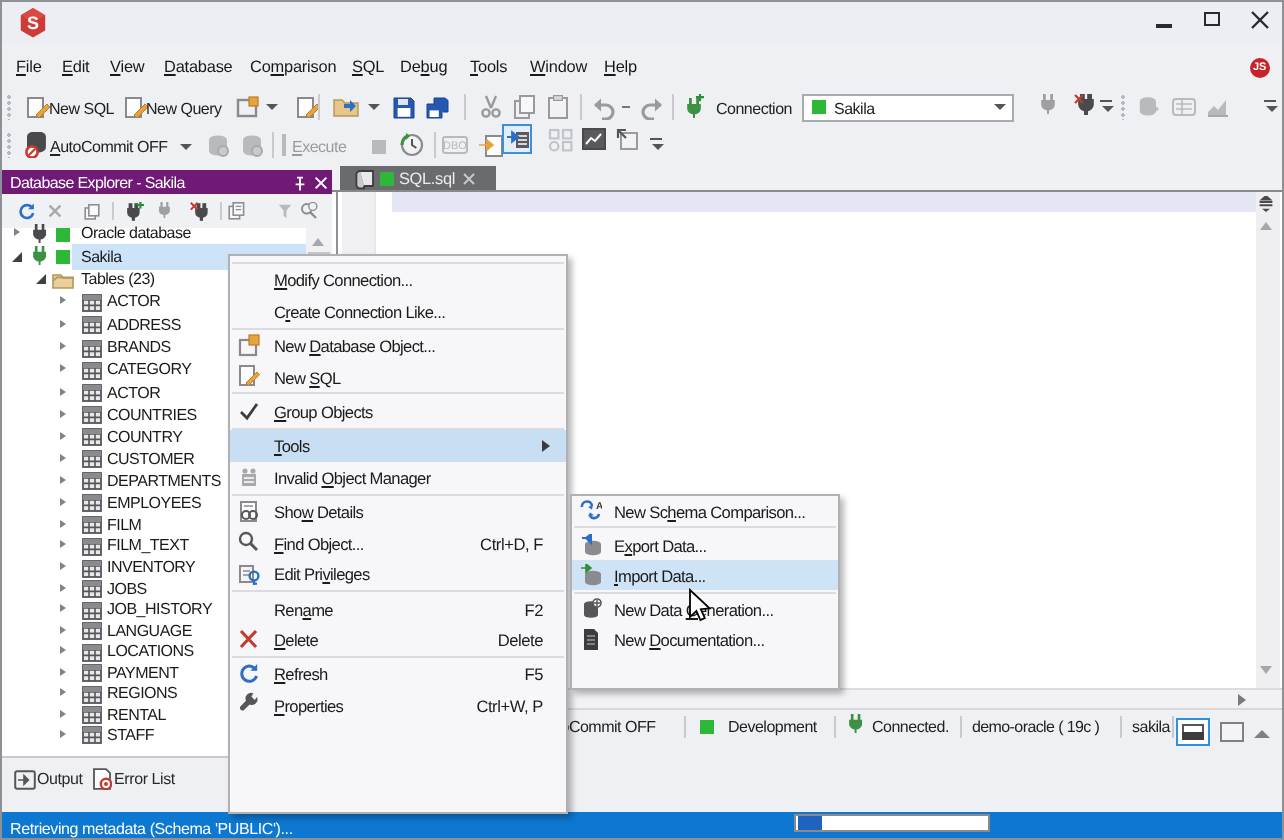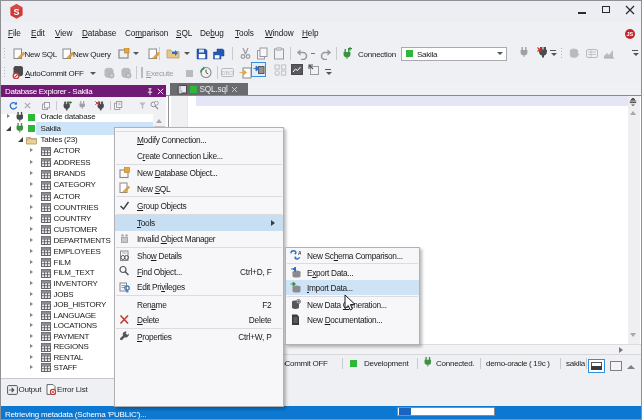--- a/index.html
+++ b/index.html
@@ -589,20 +589,28 @@
     <div class="mi" style="">
       <svg class="mi-ico" width="11" height="12" viewBox="0 0 11 12">
         <path d="M1.5 1.5l7.5 8M9 1.5l-7.5 8" stroke="#c23a32" stroke-width="1.6"></path>
       </svg>
       <div class="mi-lb mi-txt"><u>D</u>elete</div>
       <div class="mi-sc">Delete</div>
     </div>
     <div class="menu-sep" style="margin-top:0.5px;margin-bottom:0.5px"></div>
     <div class="mi" style="">
       <svg class="mi-ico" width="11" height="12" viewBox="0 0 11 12">
+        <path d="M9 4A3.8 3.8 0 1 0 9.3 7" fill="none" stroke="#2d6fc4" stroke-width="1.5"></path>
+        <path d="M9.6 1v3.4H6.2z" fill="#2d6fc4"></path>
+      </svg>
+      <div class="mi-lb mi-txt"><u>R</u>efresh</div>
+      <div class="mi-sc">F5</div>
+    </div>
+    <div class="mi" style="">
+      <svg class="mi-ico" width="11" height="12" viewBox="0 0 11 12">
         <path d="M9.5 2.5a2.8 2.8 0 0 1-3.7 3.7L3 9a1.3 1.3 0 0 1-1.8-1.8L4 4.4A2.8 2.8 0 0 1 7.7.7l-1 1.6 1.7 1.7z" fill="#55565a"></path>
       </svg>
       <div class="mi-lb mi-txt"><u>P</u>roperties</div>
       <div class="mi-sc">Ctrl+W, P</div>
     </div>
   </div>
 <div class="abs" style="left:284.5px;top:246.5px;width:135px;height:98px;background:#f7f7f9;border:1px solid #b0b0b5;box-shadow:2px 2px 3px rgba(0,0,0,0.28);z-index:51;padding-top:0.3px">
     <div class="mi" style="height:15.1px">
       <svg class="mi-ico" width="11" height="11" viewBox="0 0 11 11">
         <path d="M1 3.5A2.5 2.5 0 0 1 6 3M9.5 7A2.5 2.5 0 0 1 5 8" fill="none" stroke="#2d6fc4" stroke-width="1.3"></path>

